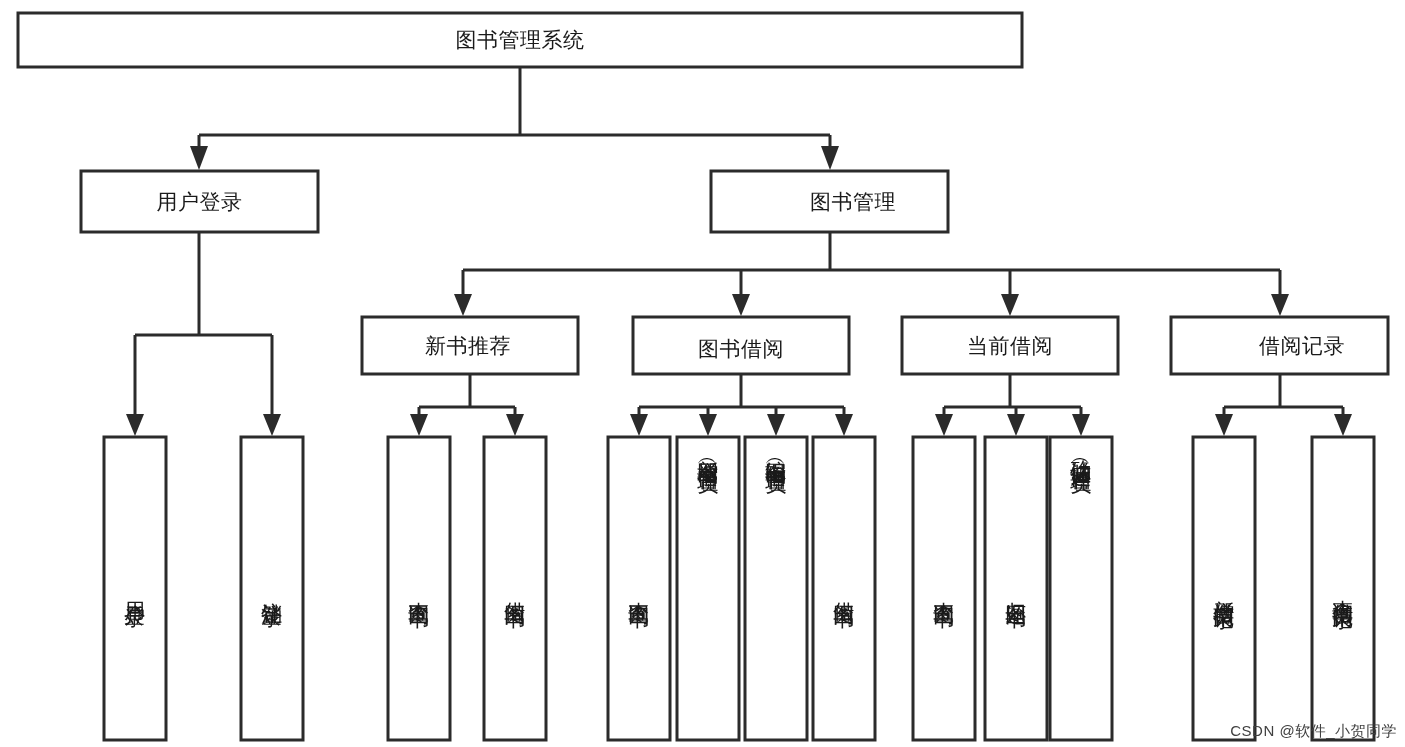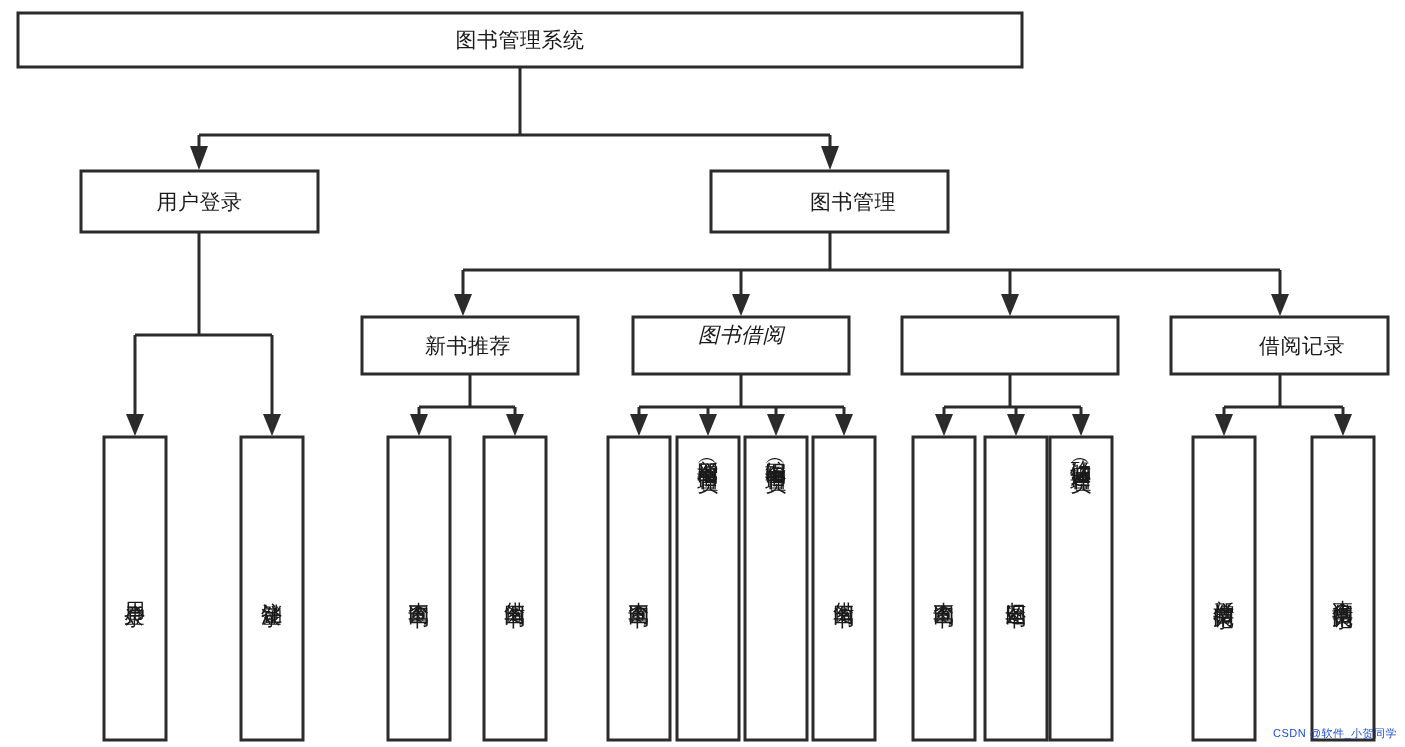--- a/index.html
+++ b/index.html
@@ -71,22 +71,22 @@
   }
   .node-label-v.align-top {
     align-items: flex-start;
     padding-top: 6px;
     box-sizing: border-box;
   }
   #watermark {
     position: absolute;
     right: 8px;
     bottom: 6px;
-    font-size: 11px;
-    color: #1d4ed8;
+    font-size: 15px;
+    color: #404040;
     letter-spacing: 0.5px;
     white-space: nowrap;
     pointer-events: none;
   }
 </style>
 </head>
 <body>
 
 <div id="diagram-root">
 
@@ -195,21 +195,22 @@
     <rect class="node-box" x="1193" y="437" width="62" height="303"></rect>
     <rect class="node-box" x="1312" y="437" width="62" height="303"></rect>
   </svg>
 
   <div class="node-label-h" style="left:18px; top:13px; width:1004px; height:54px;">图书管理系统</div>
 
   <div class="node-label-h" style="left:81px; top:171px; width:237px; height:61px;">用户登录</div>
   <div class="node-label-h" style="left:711px; top:171px; width:204px; height:61px;margin-left:40px;">图书管理</div>
 
   <div class="node-label-h" style="left:360px; top:317px; width:216px; height:57px;">新书推荐</div>
-  <div class="node-label-h" style="left:633px; top:303px; width:216px; height:64px;font-style:italic;">图书借阅</div>
+  <div class="node-label-h" style="left:633px; top:317px; width:216px; height:64px;">图书借阅</div>
+  <div class="node-label-h" style="left:902px; top:317px; width:216px; height:57px;">当前借阅</div>
   <div class="node-label-h" style="left:1171px; top:317px; width:262px; height:57px;">借阅记录</div>
 
   <div class="node-label-v" style="left:104px; top:437px; width:62px; height:303px;">
       <span>用户登录</span>
     </div>
   <div class="node-label-v" style="left:241px; top:437px; width:62px; height:303px;">
       <span>注销登录</span>
     </div>
   <div class="node-label-v" style="left:388px; top:437px; width:62px; height:303px;">
       <span>查询图书</span>

